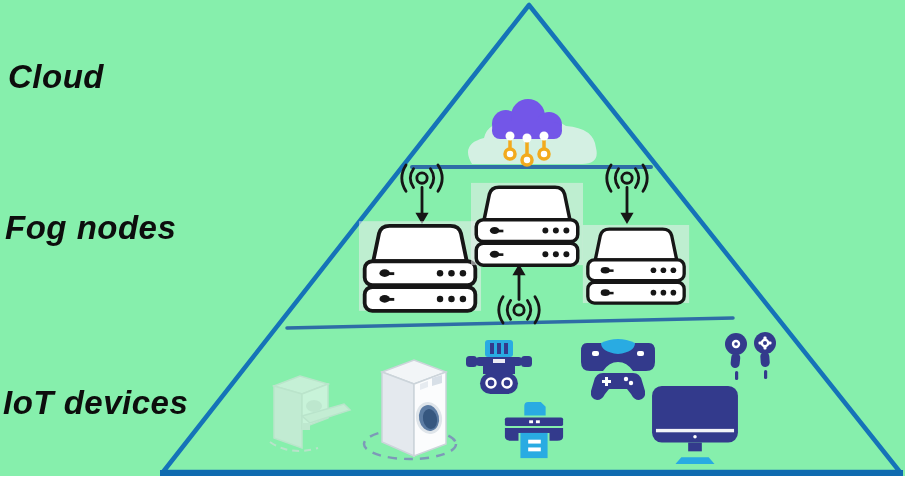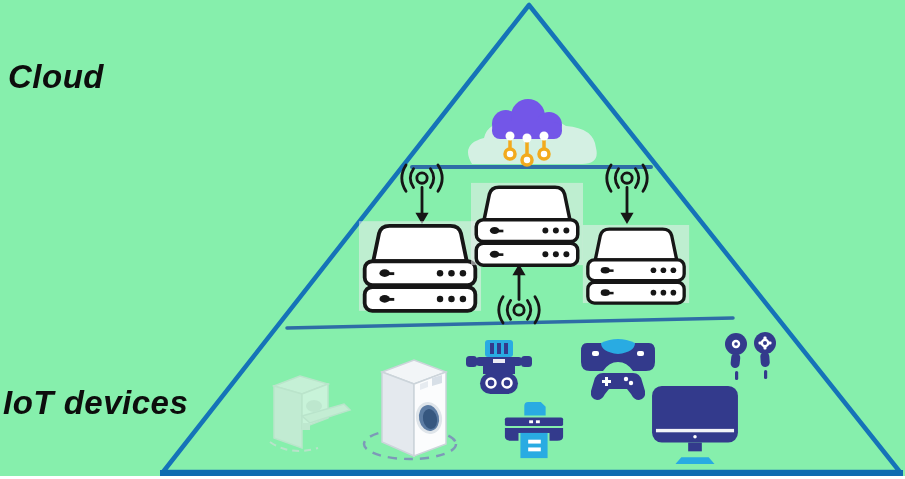--- a/index.html
+++ b/index.html
@@ -39,20 +39,21 @@
   #label-iot{left:3px;top:386px;text-align:right;}
   .abs{position:absolute;}
   svg{display:block;overflow:visible;}
 </style>
 </head>
 <body>
 
 <div class="stage">
 
   <div class="layer-label" id="label-cloud">Cloud</div>
+  <div class="layer-label" id="label-fog">Fog nodes</div>
   <div class="layer-label" id="label-iot">IoT devices</div>
 
   <svg class="abs" style="left:0;top:0" width="905" height="479" viewBox="0 0 905 479">
     <polygon points="529,5 163,472 900,472" fill="none" stroke="var(--triangle-blue)" stroke-width="4.5" stroke-linejoin="round"></polygon>
     <line x1="160" y1="473" x2="903" y2="473" stroke="var(--triangle-base)" stroke-width="6"></line>
     <line x1="412" y1="167" x2="651" y2="167" stroke="var(--divider-blue)" stroke-width="4" stroke-linecap="round"></line>
     <line x1="287" y1="328" x2="733" y2="318" stroke="var(--divider-blue)" stroke-width="3.5" stroke-linecap="round"></line>
   </svg>
 
   <svg class="abs" style="left:450px;top:88px" width="155" height="78" viewBox="0 0 155 78">

